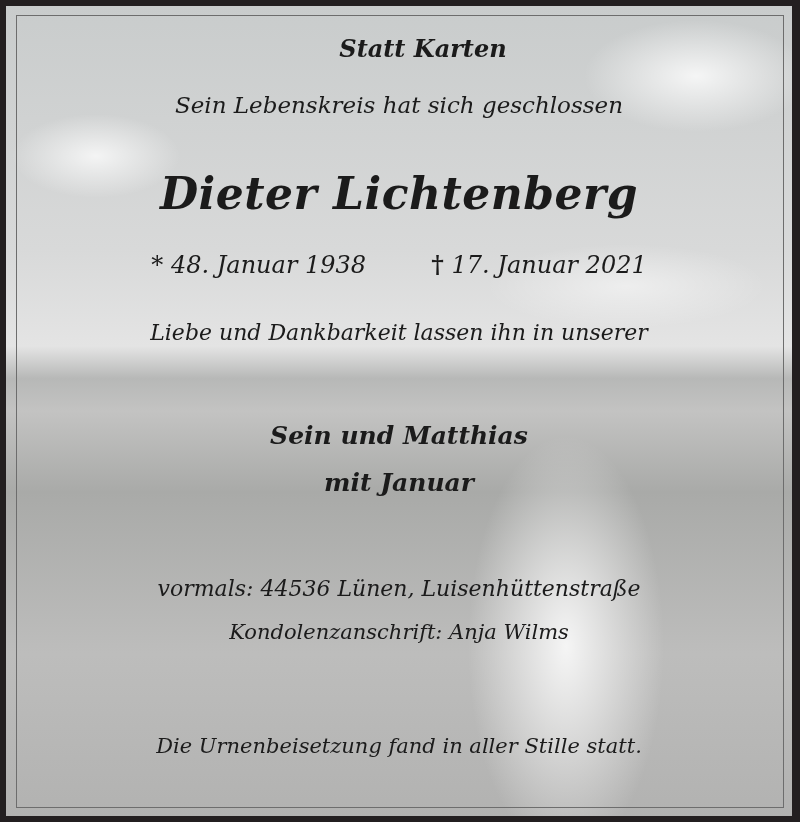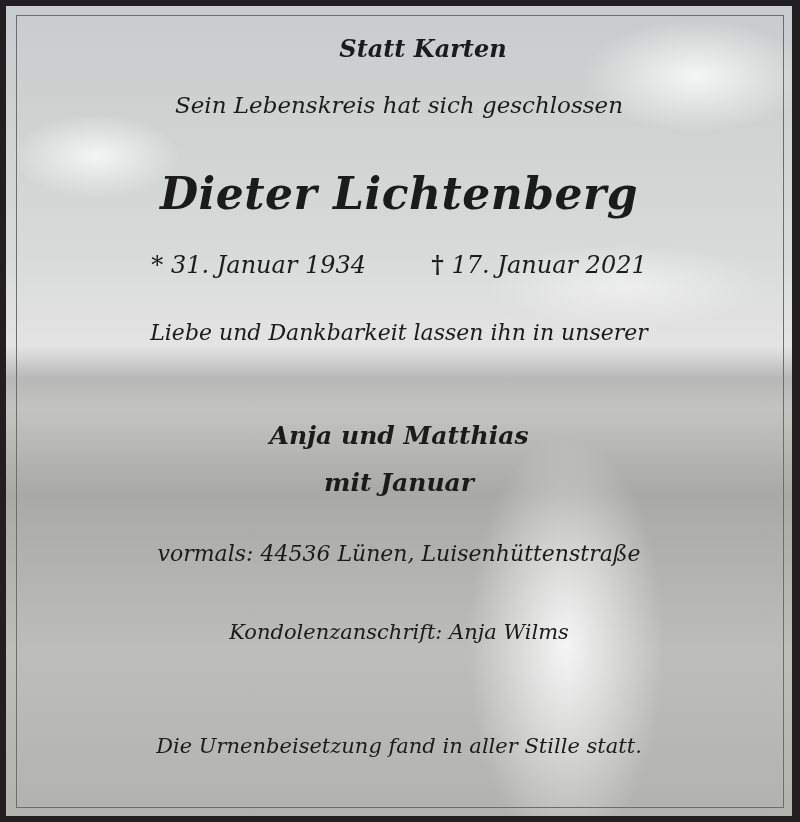--- a/index.html
+++ b/index.html
@@ -24,46 +24,46 @@
   .head { top:28px; font-size:24px; font-weight:bold;padding-left:24px; }
   .sub { top:86px; font-size:23px; }
   .name { top:162px; font-size:44px; font-weight:bold; letter-spacing:0.5px; }
   .dates { top:244px; font-size:24px; }
   .dates .sep { display:inline-block; width:50px; }
   .cross { font-style:normal; font-weight:bold; }
   .txt1 { top:314px; font-size:22px; }
   .txt2 { top:350px; font-size:22px; }
   .fam1 { top:415px; font-size:25px; font-weight:bold; }
   .fam2 { top:462px; font-size:25px; font-weight:bold; }
-  .addr { top:535px; font-size:22px;text-align:center; }
+  .addr { top:570px; font-size:22px;text-align:center; }
   .kond1 { top:614px; font-size:21px; }
   .kond2 { top:654px; font-size:21px; }
   .final { top:728px; font-size:21px; }
 </style>
 </head>
 <body>
 
 <div class="card">
   <div class="inner"></div>
 
   <div class="line head">Statt Karten</div>
   <div class="line sub">Sein Lebenskreis hat sich geschlossen</div>
   <div class="line name">Dieter Lichtenberg</div>
 
   <div class="line dates">
     <span>*</span>
-    <span>31. Januar 1934</span>
+    <span>48. Januar 1938</span>
     <span class="sep"></span>
     <span class="cross">†</span>
     <span>17. Januar 2021</span>
   </div>
 
   <div class="line txt1">Liebe und Dankbarkeit lassen ihn in unserer</div>
 
-  <div class="line fam1">Anja und Matthias</div>
+  <div class="line fam1">Sein und Matthias</div>
   <div class="line fam2">mit Januar</div>
 
   <div class="line addr">vormals: 44536 Lünen, Luisenhüttenstraße</div>
 
   <div class="line kond1">Kondolenzanschrift: Anja Wilms</div>
 
   <div class="line final">Die Urnenbeisetzung fand in aller Stille statt.</div>
 </div>
 
 </body></html>

